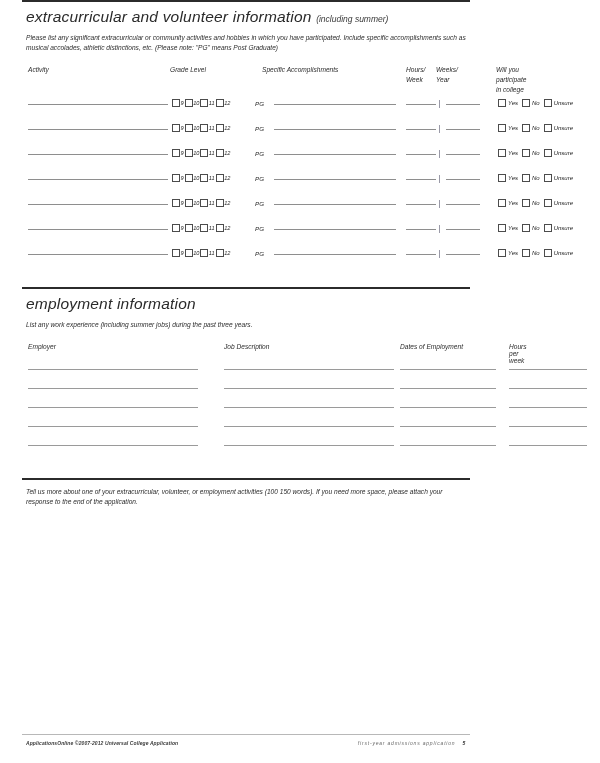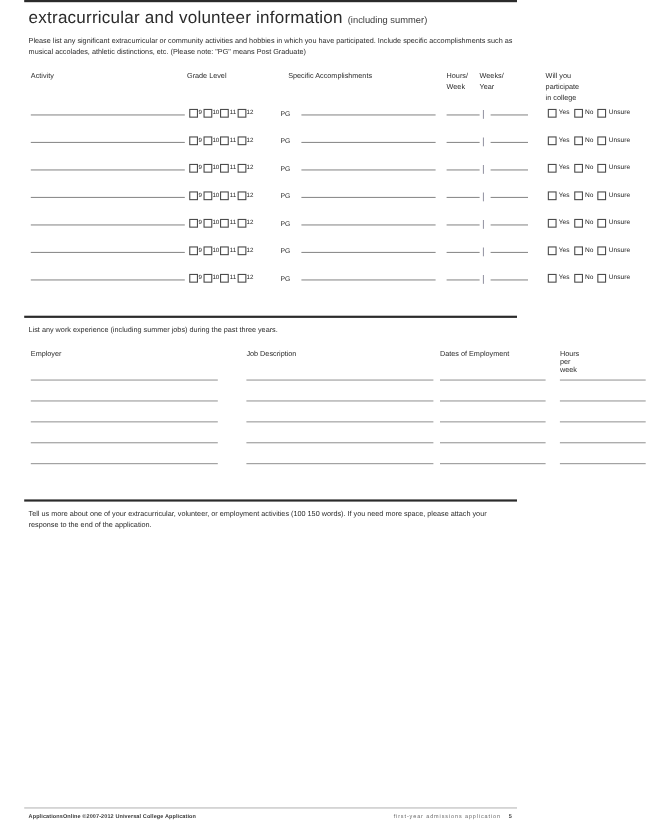--- a/index.html
+++ b/index.html
@@ -12,20 +12,21 @@
   body {
     font-family: "Liberation Sans", sans-serif;
     color: #1a1a1a;
     -webkit-font-smoothing: none;
   }
   .page {
     position: relative;
     width: 492px;
     height: 763px;
     padding: 0 22px;
+    font-style: italic;
   }
 
   
   .rule {
     border-top: 2.4px solid #2b2b2b;
     width: 100%;
     margin: 0;
   }
   .section-title {
     font-size: 15.5px;
@@ -492,20 +493,21 @@
               <span class="cb"></span>
               <span class="olab">Unsure</span>
             </span>
           </div>
         </div>
       </div>
   </div>
 
   <div class="sec2">
     <div class="rule"></div>
+    <div class="section-title">employment information</div>
     <div class="intro">List any work experience (including summer jobs) during the past three years.</div>
 
     <div class="emp-head">
       <span class="e-c0">Employer</span>
       <span class="e-c1">Job Description</span>
       <span class="e-c2">Dates of Employment</span>
       <span class="e-c3">Hours per week</span>
     </div>
 
     <div id="employment-rows">

